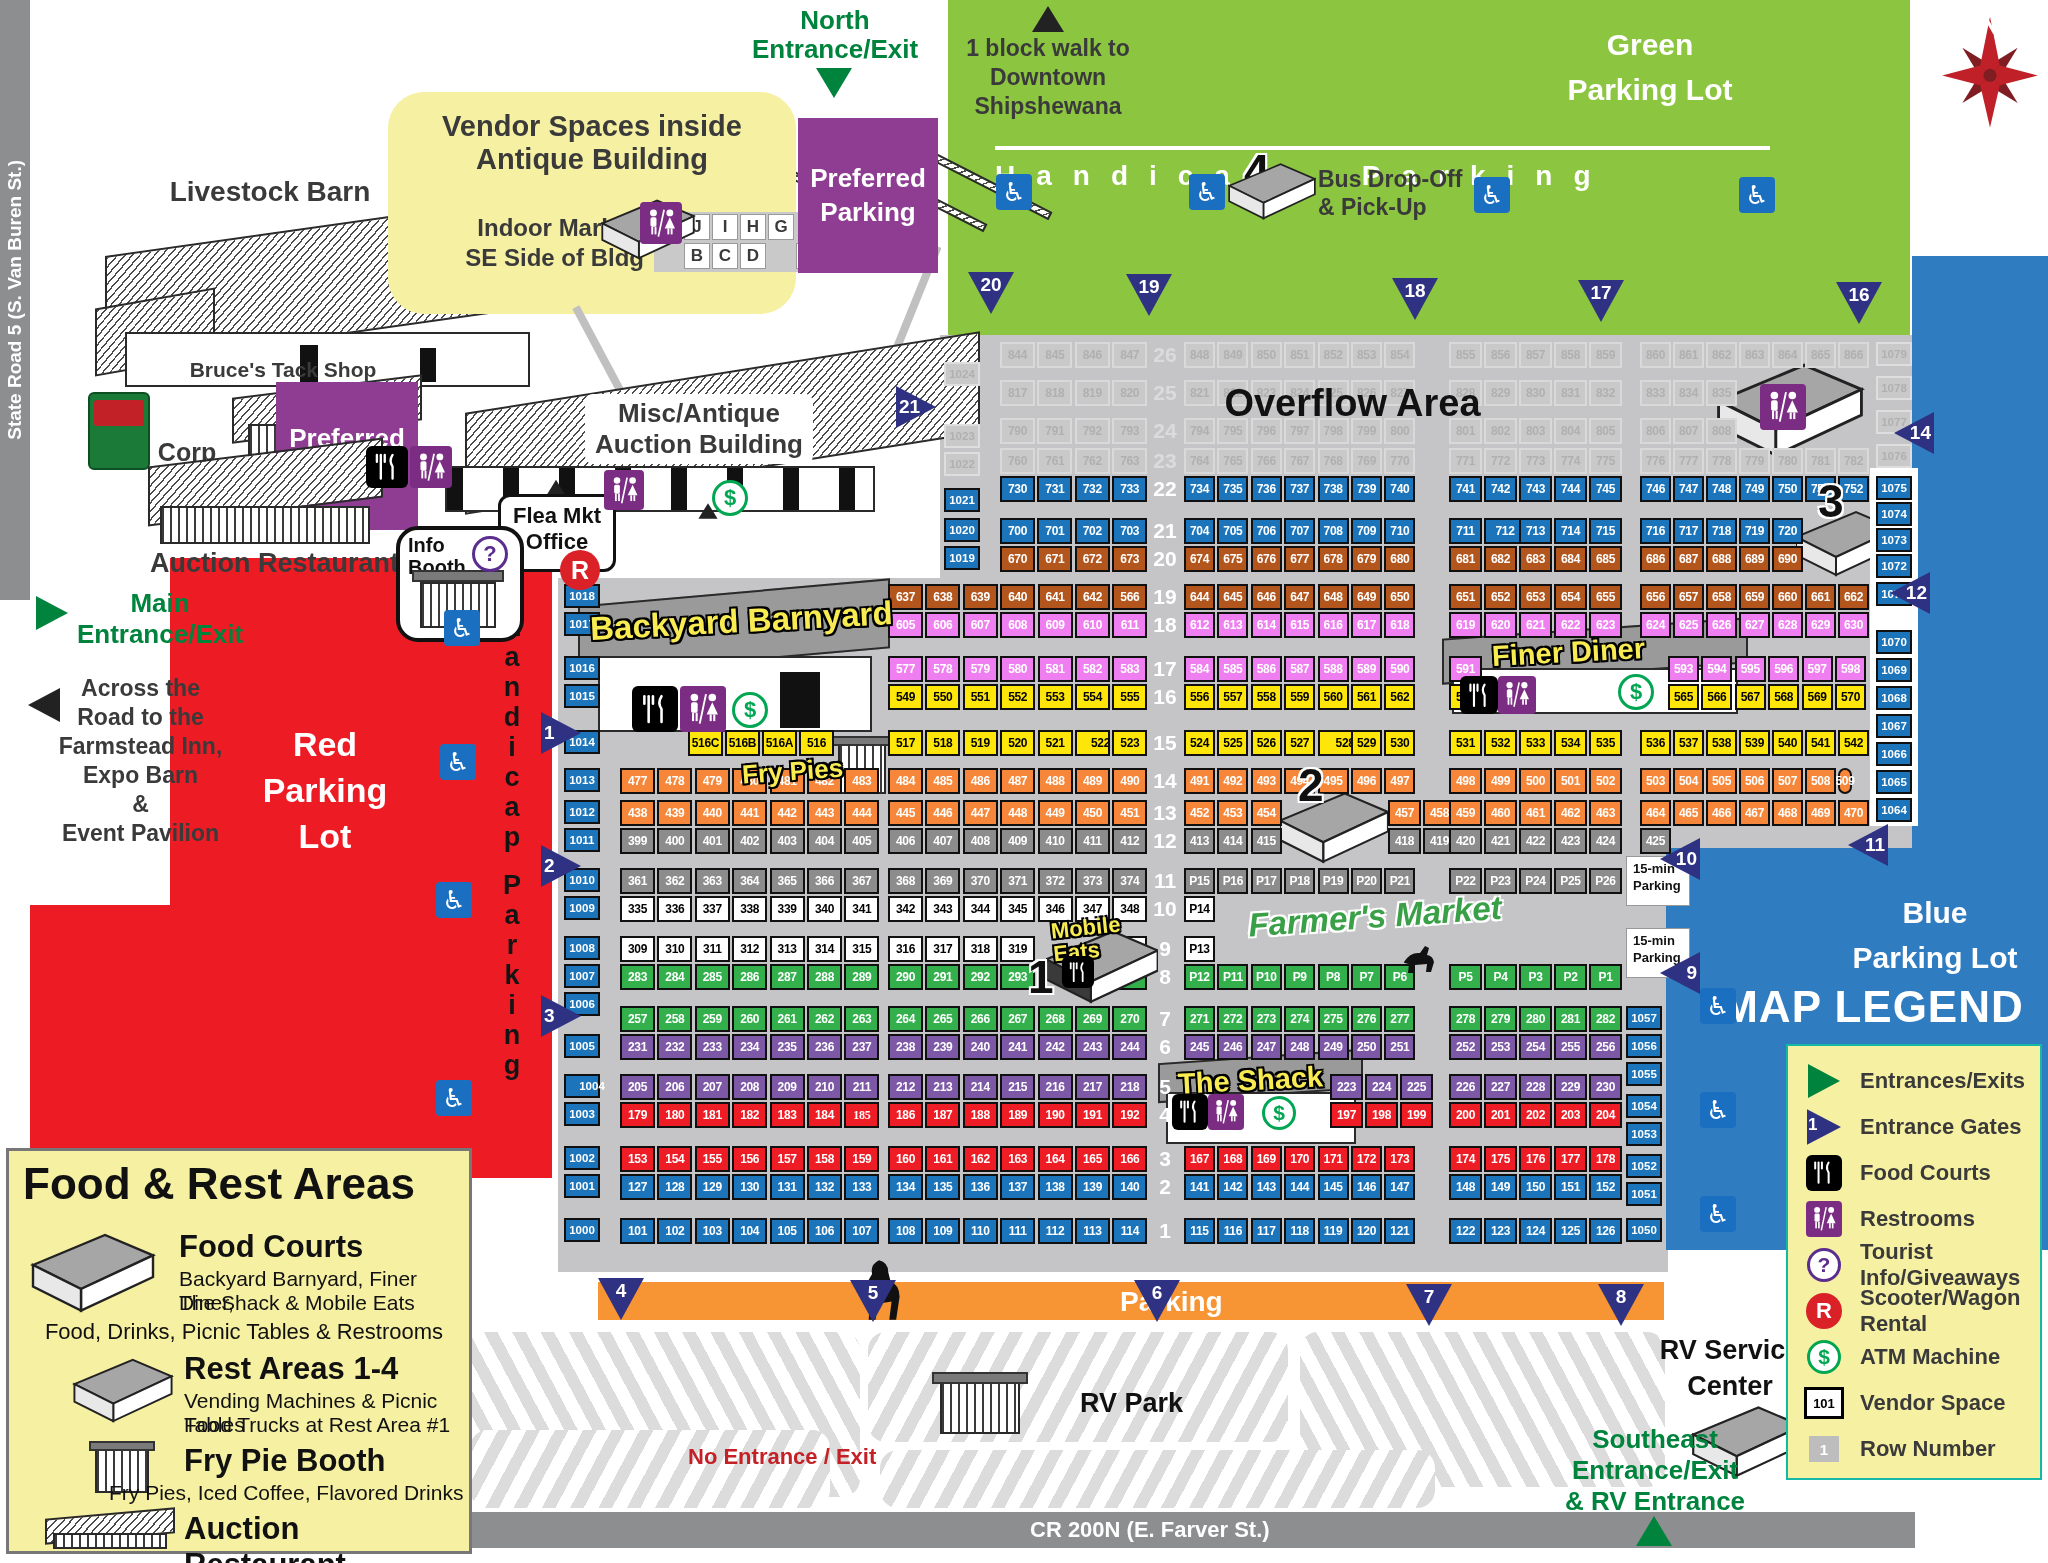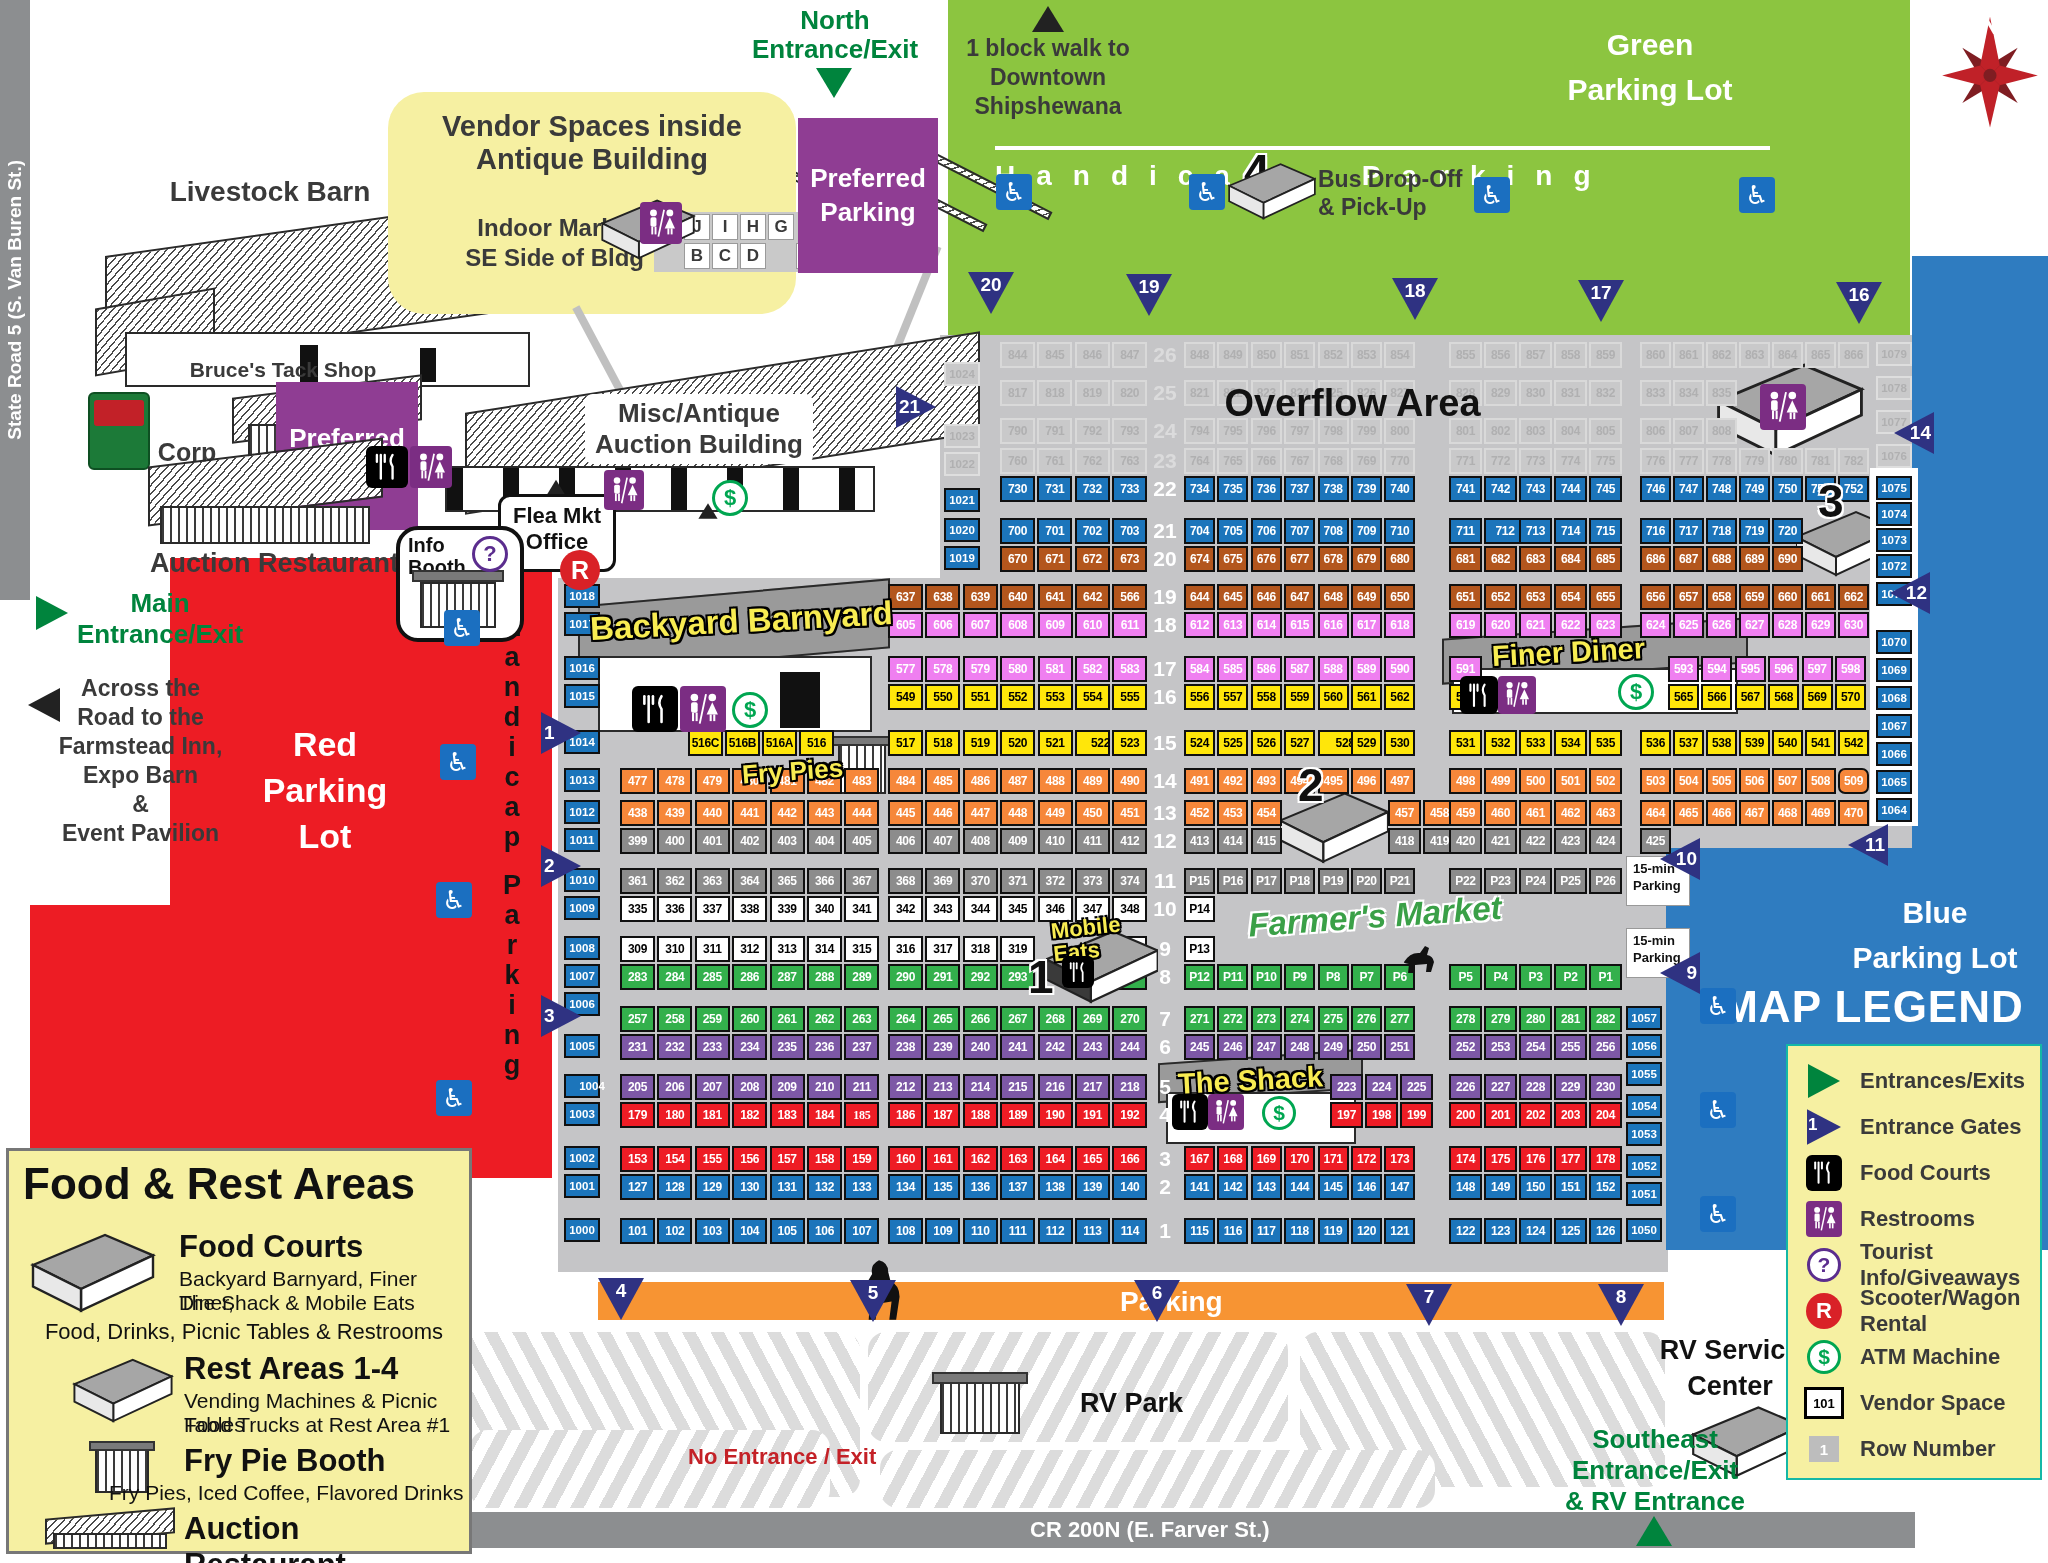--- a/index.html
+++ b/index.html
@@ -688,21 +688,21 @@
       <div class="cell" style="left: 1484px; top: 768px; width: 33px; background: rgb(246, 135, 58); color: rgb(255, 255, 255);">499</div>
       <div class="cell" style="left: 1519px; top: 768px; width: 33px; background: rgb(246, 135, 58); color: rgb(255, 255, 255);">500</div>
       <div class="cell" style="left: 1554px; top: 768px; width: 33px; background: rgb(246, 135, 58); color: rgb(255, 255, 255);">501</div>
       <div class="cell" style="left: 1589px; top: 768px; width: 33px; background: rgb(246, 135, 58); color: rgb(255, 255, 255);">502</div>
       <div class="cell" style="left: 1640px; top: 768px; width: 31px; background: rgb(246, 135, 58); color: rgb(255, 255, 255);">503</div>
       <div class="cell" style="left: 1673px; top: 768px; width: 31px; background: rgb(246, 135, 58); color: rgb(255, 255, 255);">504</div>
       <div class="cell" style="left: 1706px; top: 768px; width: 31px; background: rgb(246, 135, 58); color: rgb(255, 255, 255);">505</div>
       <div class="cell" style="left: 1739px; top: 768px; width: 31px; background: rgb(246, 135, 58); color: rgb(255, 255, 255);">506</div>
       <div class="cell" style="left: 1772px; top: 768px; width: 31px; background: rgb(246, 135, 58); color: rgb(255, 255, 255);">507</div>
       <div class="cell" style="left: 1805px; top: 768px; width: 31px; background: rgb(246, 135, 58); color: rgb(255, 255, 255);">508</div>
-      <div class="cell" style="left: 1838px; top: 768px; width: 31px; background: rgb(246, 135, 58); color: rgb(255, 255, 255); border-radius: 7px;">509</div>
+      <div class="cell" style="left: 1838px; top: 768px; width: 14px; background: rgb(246, 135, 58); color: rgb(255, 255, 255); border-radius: 7px;">509</div>
       <div class="rowmark" style="left: 1151px; top: 769px;">14</div>
       <div class="cell" style="left: 620px; top: 800px; width: 35px; background: rgb(246, 135, 58); color: rgb(255, 255, 255);">438</div>
       <div class="cell" style="left: 657.4px; top: 800px; width: 35px; background: rgb(246, 135, 58); color: rgb(255, 255, 255);">439</div>
       <div class="cell" style="left: 694.8px; top: 800px; width: 35px; background: rgb(246, 135, 58); color: rgb(255, 255, 255);">440</div>
       <div class="cell" style="left: 732.2px; top: 800px; width: 35px; background: rgb(246, 135, 58); color: rgb(255, 255, 255);">441</div>
       <div class="cell" style="left: 769.6px; top: 800px; width: 35px; background: rgb(246, 135, 58); color: rgb(255, 255, 255);">442</div>
       <div class="cell" style="left: 807px; top: 800px; width: 35px; background: rgb(246, 135, 58); color: rgb(255, 255, 255);">443</div>
       <div class="cell" style="left: 844.4px; top: 800px; width: 35px; background: rgb(246, 135, 58); color: rgb(255, 255, 255);">444</div>
       <div class="cell" style="left: 888px; top: 800px; width: 35px; background: rgb(246, 135, 58); color: rgb(255, 255, 255);">445</div>
       <div class="cell" style="left: 925.4px; top: 800px; width: 35px; background: rgb(246, 135, 58); color: rgb(255, 255, 255);">446</div>

